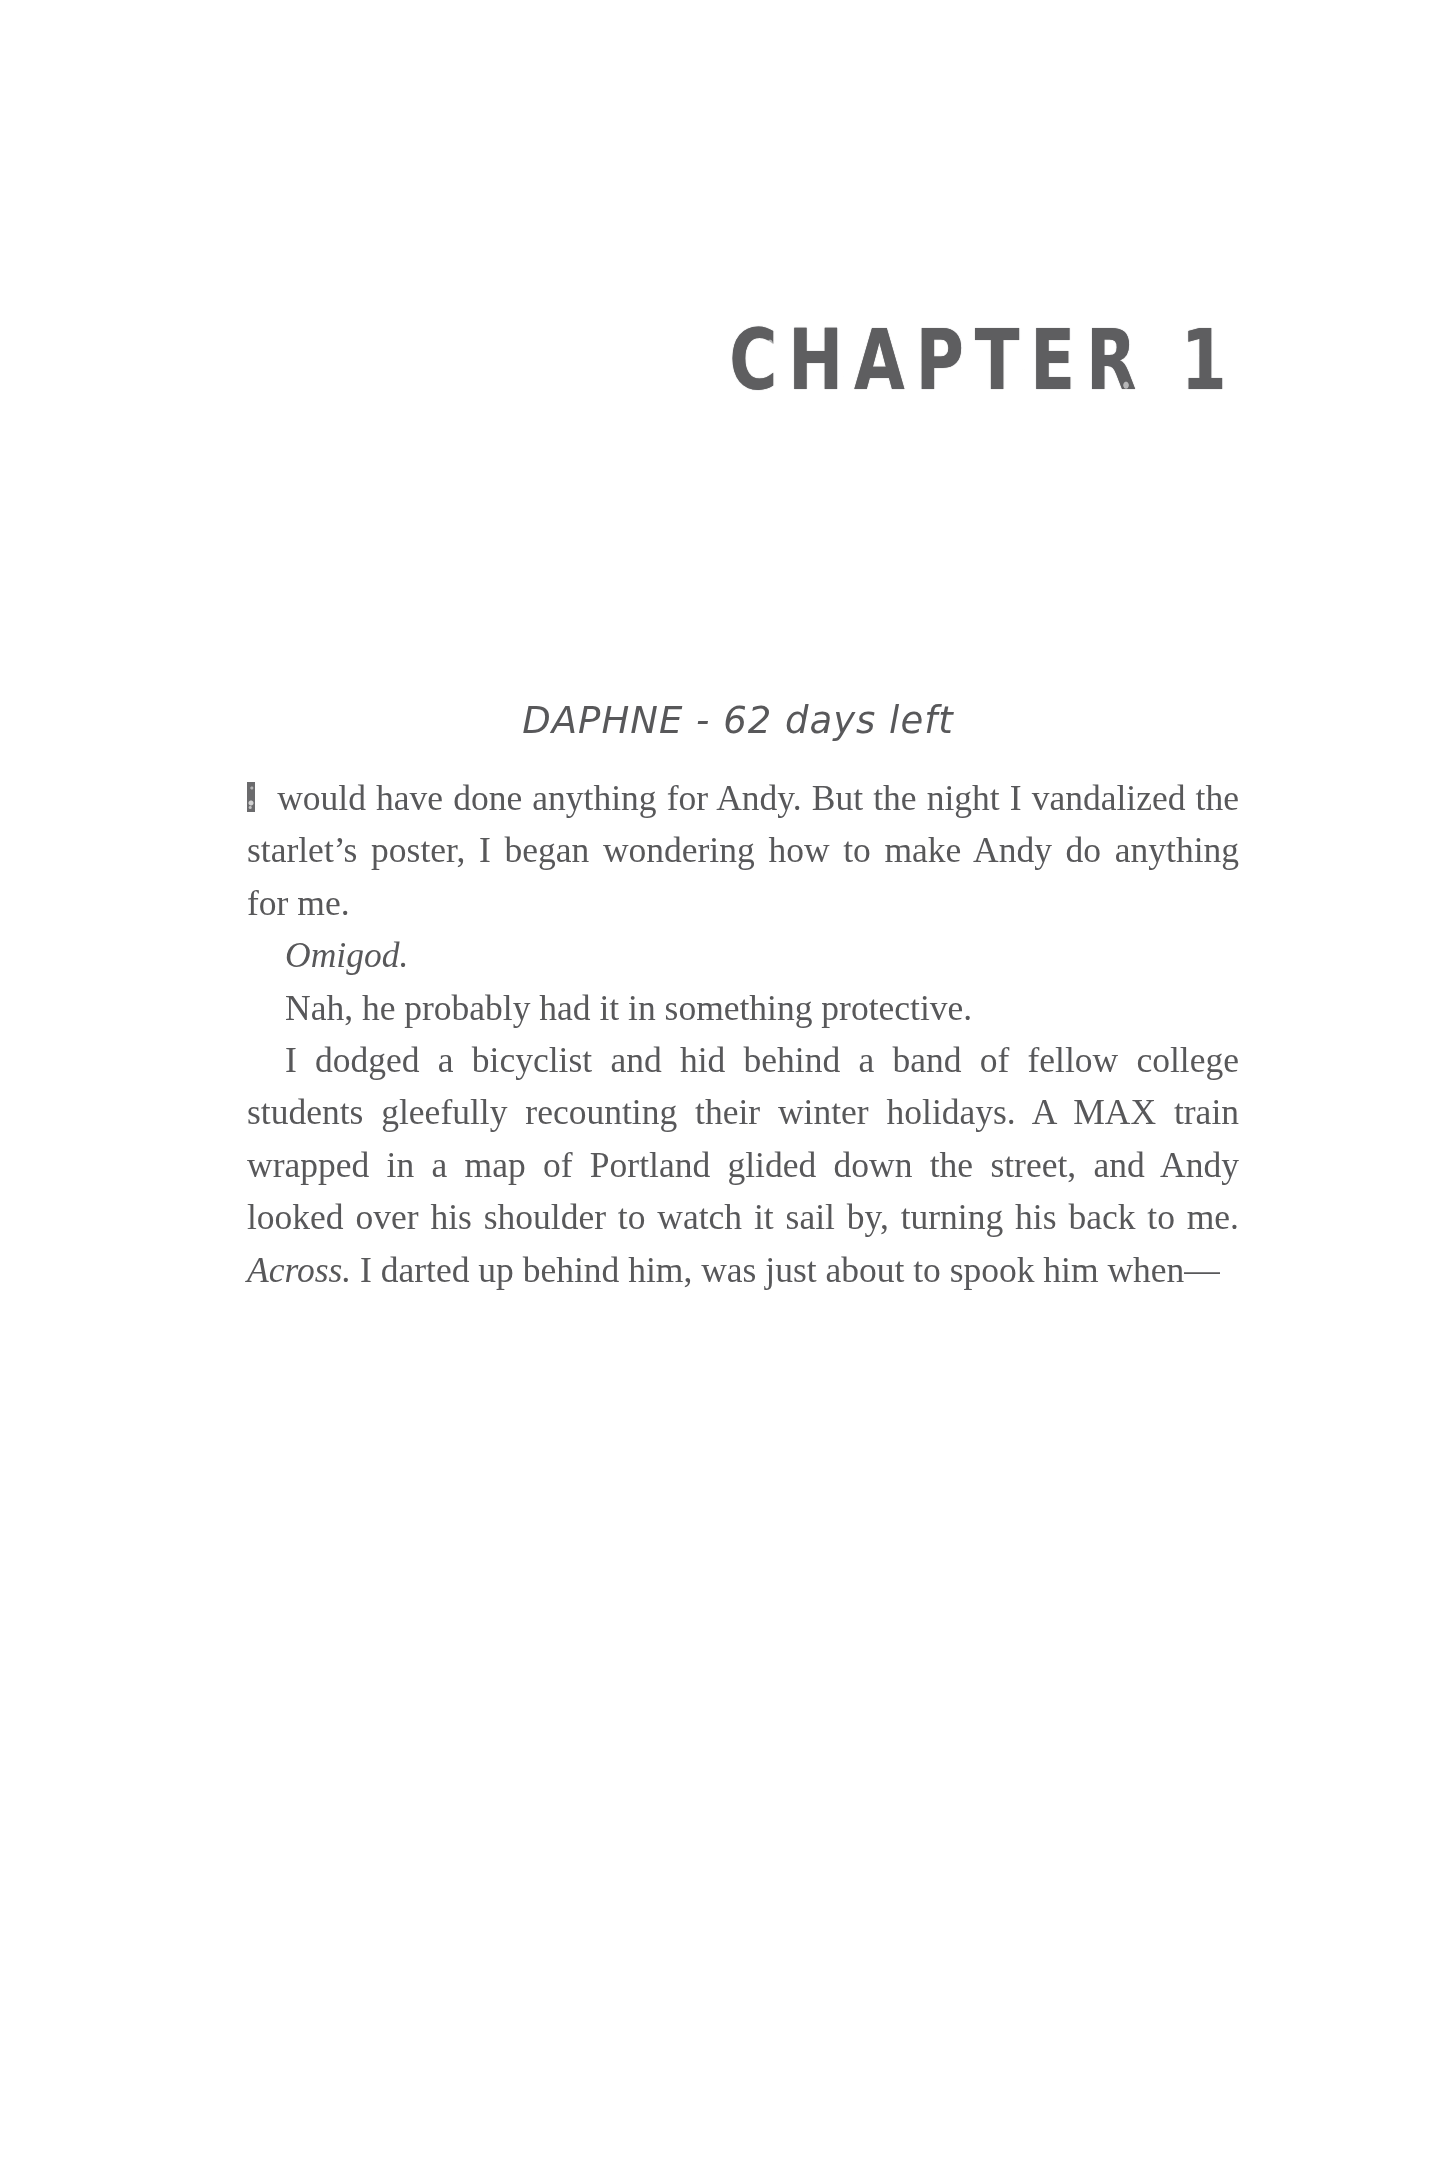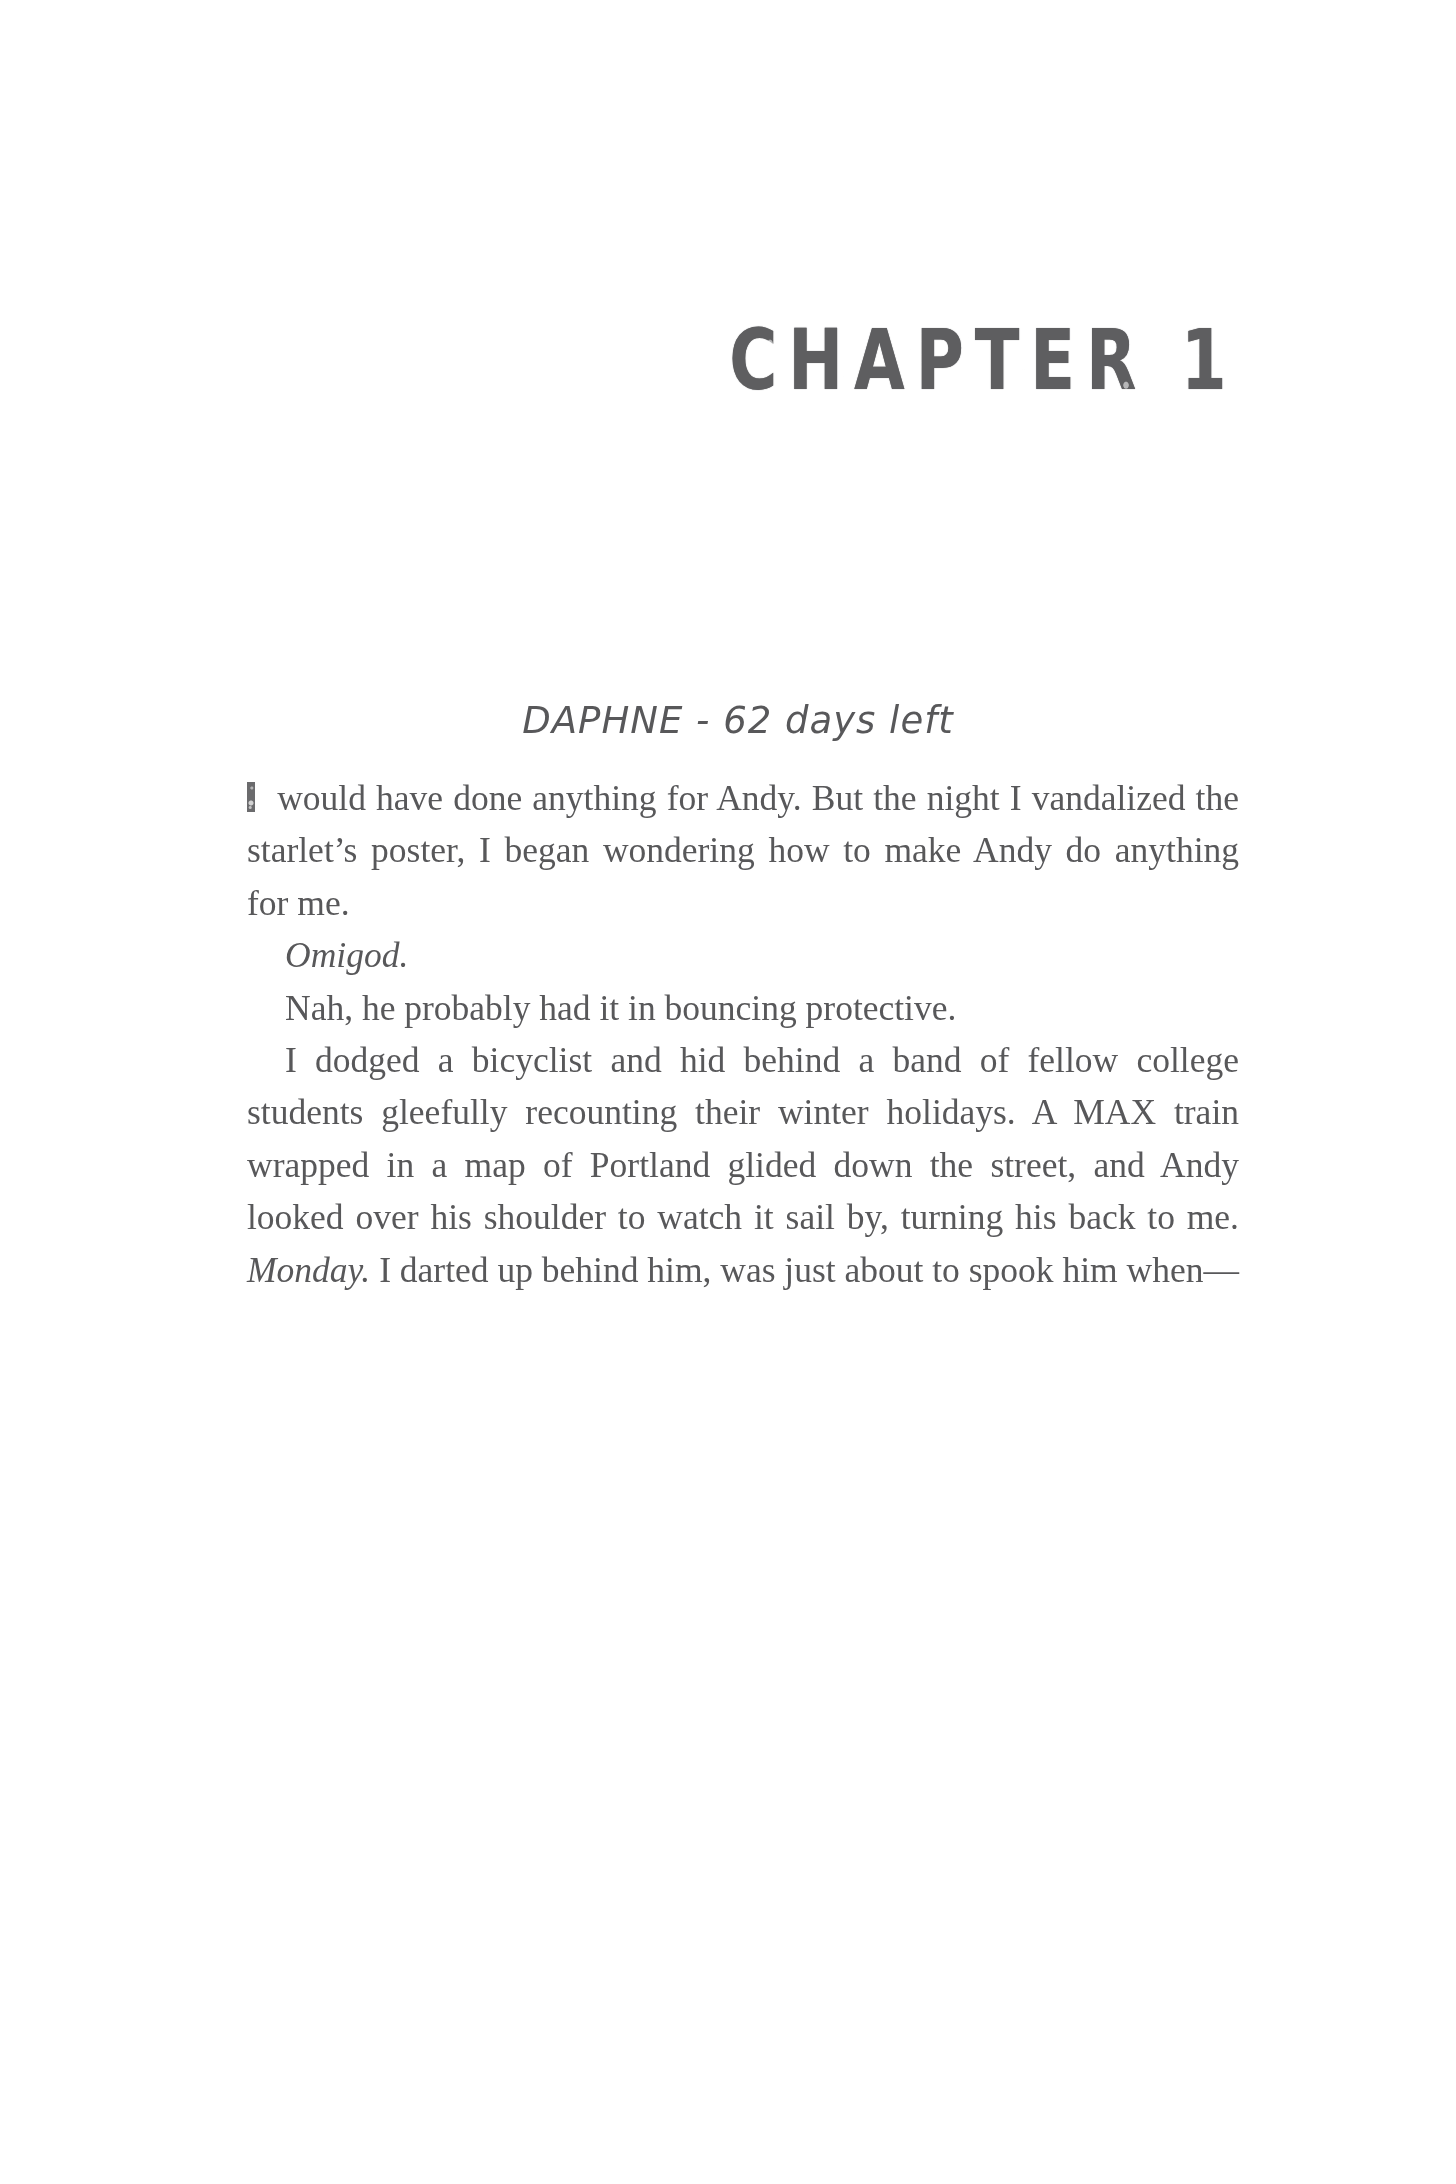--- a/index.html
+++ b/index.html
@@ -119,18 +119,18 @@
 
     <p class="first"><span class="drop-cap">I</span><span> would have done anything for Andy. But the night I vandalized the starlet’s poster, I began wondering how to make Andy do anything for me.</span></p>
 
 
     <p><em>Omigod.</em></p>
 
 
 
 
 
-    <p><span>Nah, he probably had it in bouncing protective.</span></p>
+    <p><span>Nah, he probably had it in something protective.</span></p>
 
-    <p><span>I dodged a bicyclist and hid behind a band of fellow college students gleefully recounting their winter holidays. A MAX train wrapped in a map of Portland glided down the street, and Andy looked over his shoulder to watch it sail by, turning his back to me.</span> <em>Monday.</em><span> I darted up behind him, was just about to spook him when—</span></p>
+    <p><span>I dodged a bicyclist and hid behind a band of fellow college students gleefully recounting their winter holidays. A MAX train wrapped in a map of Portland glided down the street, and Andy looked over his shoulder to watch it sail by, turning his back to me.</span> <em>Across.</em><span> I darted up behind him, was just about to spook him when—</span></p>
 
   </div>
 </div>
 
 </body></html>

